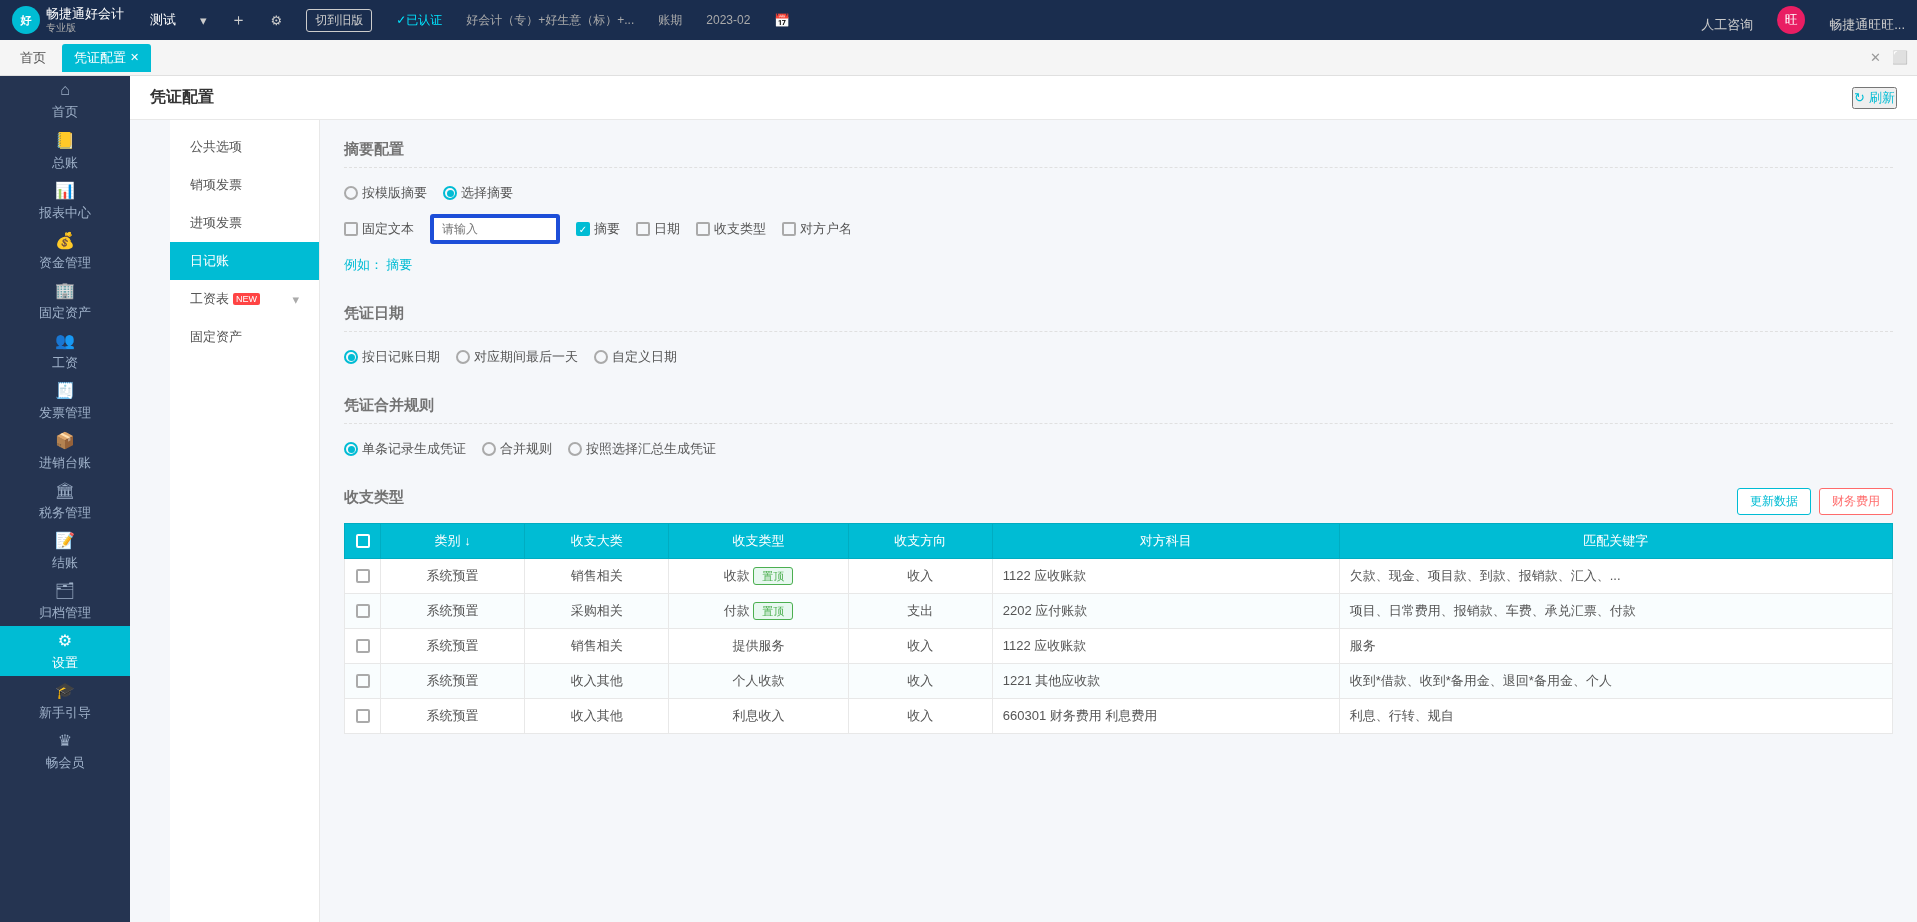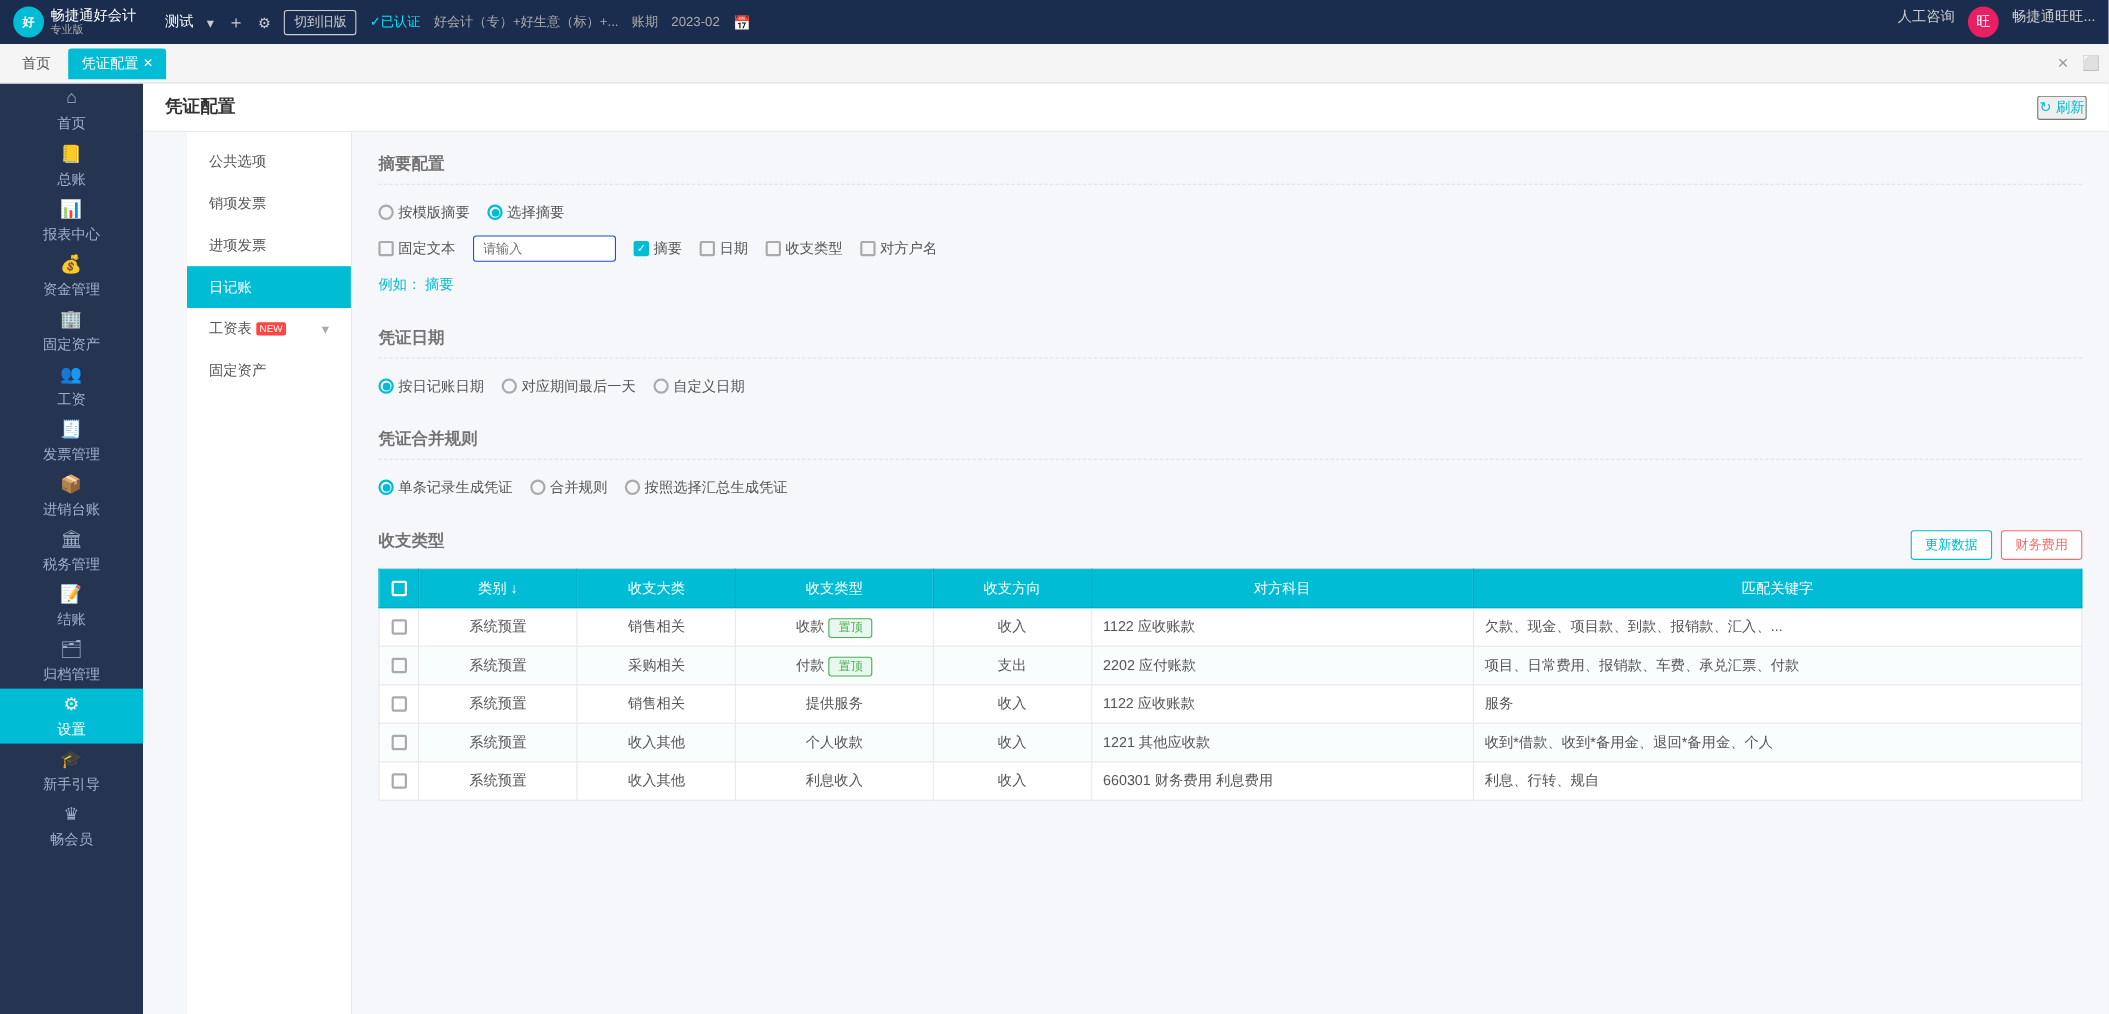--- a/index.html
+++ b/index.html
@@ -28,21 +28,21 @@
       display: flex; align-items: center; justify-content: center;
       font-size: 11px; color: #fff; font-weight: bold;
     }
     .logo-text { font-size: 12px; line-height: 1.2; }
     .logo-text .sub { color: #aaa; font-size: 10px; }
 
     .header-middle {
       flex: 1;
       display: flex;
       align-items: center;
-      gap: 12px;
+      gap: 24px;
       padding-left: 8px;
     }
     .header-middle .company-name { color: #fff; font-size: 13px; }
     .header-dropdown { color: #ccc; cursor: pointer; }
     .header-add { color: #ccc; font-size: 16px; cursor: pointer; }
     .header-gear { color: #ccc; cursor: pointer; }
     .switch-btn {
       background: transparent;
       border: 1px solid #ccc;
       color: #ccc;
@@ -50,22 +50,22 @@
       border-radius: 3px;
       cursor: pointer;
       font-size: 12px;
     }
     .badge-certified { color: #00e5ff; font-size: 12px; }
     .badge-tag { color: #aaa; font-size: 12px; }
     .period-text { color: #aaa; font-size: 12px; }
 
     .header-right {
       display: flex;
-      align-items: flex-start;
-      gap: 12px;
+      align-items: flex-end;
+      gap: 24px;
       color: #ccc;
     }
     .avatar-circle {
       width: 28px; height: 28px;
       background: #e91e63;
       border-radius: 50%;
       display: flex; align-items: center; justify-content: center;
       font-size: 10px; color: #fff;
     }
 
@@ -224,21 +224,21 @@
     .checkbox-box {
       width: 14px; height: 14px;
       border: 2px solid #aaa;
       border-radius: 2px;
       display: flex; align-items: center; justify-content: center;
     }
     .checkbox-box.checked { border-color: #00bcd4; background: #00bcd4; }
     .checkbox-check { color: #fff; font-size: 10px; }
 
     .text-input {
-      border: 1px solid #1d4ed8;
+      border: 4px solid #1d4ed8;
       border-radius: 3px;
       padding: 4px 8px;
       width: 130px;
       color: #ef4444;
       font-size: 12px;
     }
     .example-text { color: #00bcd4; font-size: 12px; margin-top: 6px; }
 
     
     .table-header-row {

